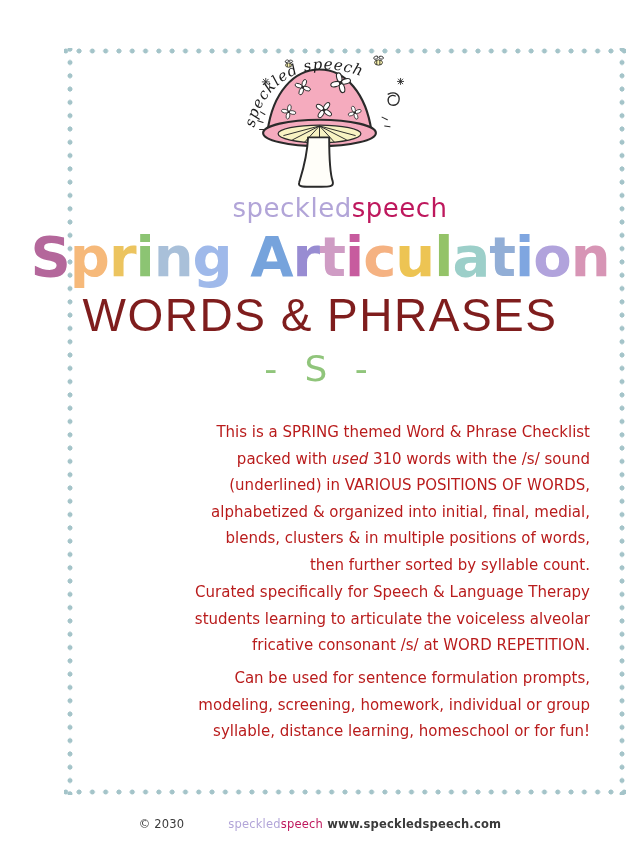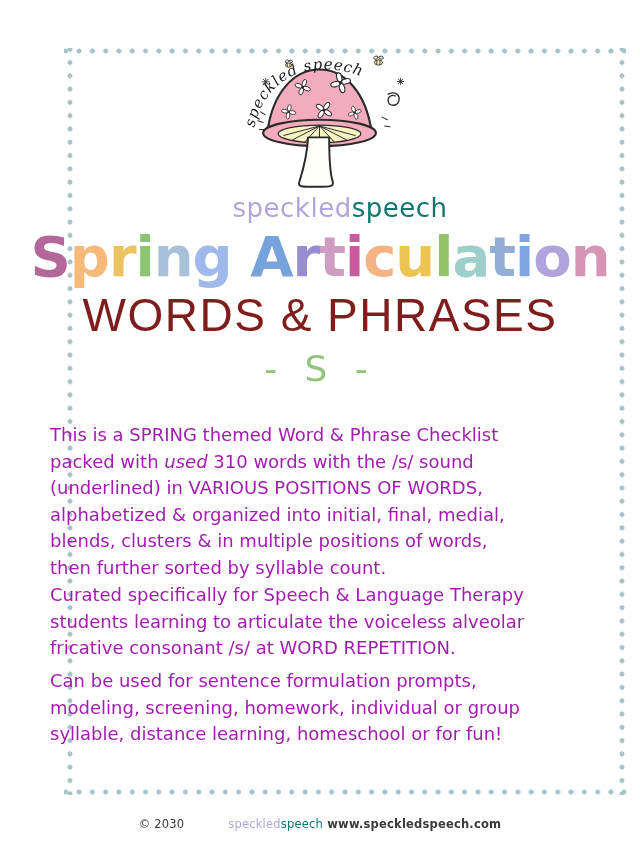--- a/index.html
+++ b/index.html
@@ -24,32 +24,32 @@
   #border-left{left:67px;top:48px;height:747px;}
   #border-right{left:619px;top:48px;height:747px;}
 
   
   #logo{position:absolute;left:227px;top:48px;}
 
   
   .center-line{position:absolute;left:0;width:640px;text-align:center;}
   #brand-line{top:193px;font-size:26px;font-weight:500;letter-spacing:.5px;}
   .brand-1{color:#b2a5d8;margin-left:40px;}
-  .brand-2{color:#0f766e;}
+  .brand-2{color:#be185d;}
   #title-line{top:224px;font-size:56px;font-weight:700;letter-spacing:-1px;white-space:nowrap;}
   #subtitle-line{
     top:288px;font-size:46px;font-weight:400;letter-spacing:1.5px;color:#7f1d1d;
     font-family:"Liberation Sans",sans-serif;white-space:nowrap;
   }
   #sound-line{top:348px;font-size:36px;font-weight:500;color:#90c57b;letter-spacing:8px;}
 
   
   .para{
-    position:absolute;left:50px;width:540px;text-align:left;
-    font-size:18px;line-height:26.5px;color:#a21caf;font-weight:500;
+    position:absolute;left:50px;width:540px;text-align:right;
+    font-size:15px;line-height:26.5px;color:#b91c1c;font-weight:500;
     white-space:pre-line;
   }
   #para-1{top:404px;}
   #para-2{top:564px;}
   #para-3{top:650px;}
   .ital{font-style:italic;}
 
   
   #footer{
     position:absolute;left:0;top:817px;width:640px;text-align:center;

